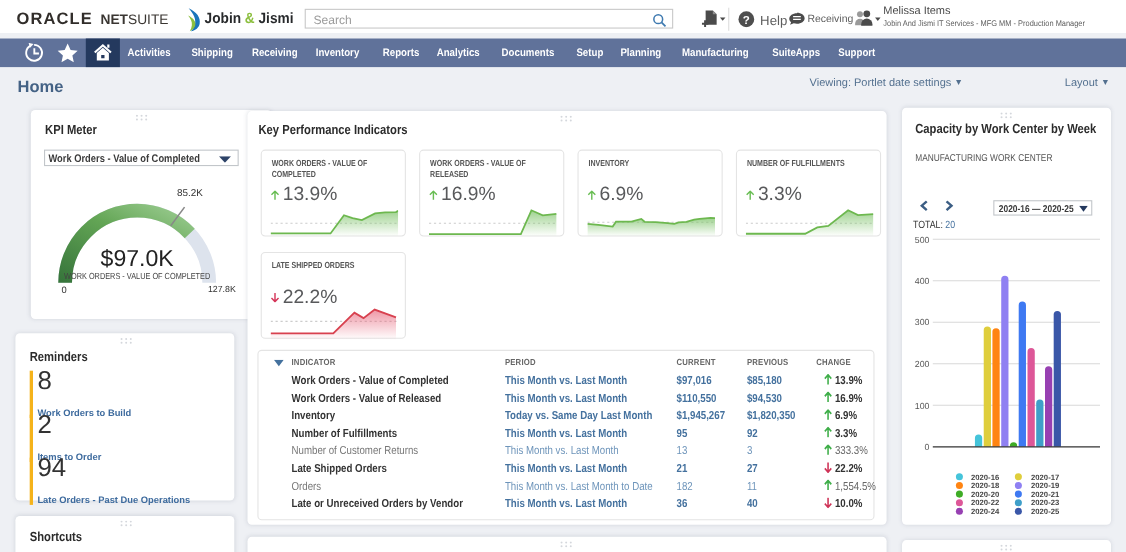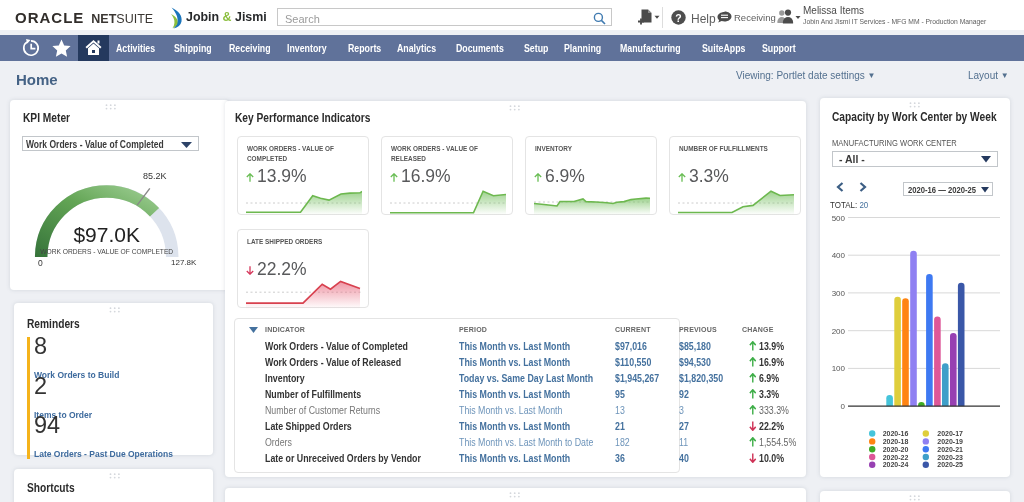--- a/index.html
+++ b/index.html
@@ -23,21 +23,21 @@
 #usrrole { position:absolute; left:803px; top:17px; font-size:7.5px; color:#5e5e5e; white-space:nowrap; transform:scaleX(.9); transform-origin:left; }
 
 #nav { position:absolute; left:0; top:35px; width:1024px; height:26px; background:#60729a; }
 #homeTile { position:absolute; left:78px; top:0; width:31px; height:26px; background:#24395e; }
 .navitem { position:absolute; top:7.5px; font-size:10px; font-weight:bold; color:#fff; white-space:nowrap; transform:scaleX(.88); transform-origin:left; }
 
 #homeTitle { position:absolute; left:16px; top:71px; font-size:15px; font-weight:bold; color:#446285; }
 .hlink { position:absolute; top:70px; font-size:10px; color:#53708f; white-space:nowrap; }
 .hlink .car { font-size:8px; position:relative; top:-1px; }
 
-#kpimeter { left:10px; top:100px; width:219px; height:190px; }
+#kpimeter { left:28px; top:100px; width:219px; height:190px; }
 #reminders { left:14px; top:303px; width:199px; height:152px; }
 #shortcuts { left:14px; top:469px; width:199px; height:60px; }
 .ctitle { position:absolute; font-size:12px; font-weight:bold; color:#2b2b2b; white-space:nowrap; transform:scaleX(.85); transform-origin:left; }
 #kpisel { position:absolute; left:12px; top:36px; width:177px; height:15px; border:1px solid #c2c6ca; font-size:10px; color:#3a3a3a; font-weight:bold; }
 .rem-item { position:absolute; left:13px; border-left:3px solid #f5b31b; padding-left:4px; }
 .rem-num { font-size:23.5px; color:#333; line-height:19px; }
 .rem-lbl { font-size:8.5px; font-weight:bold; color:#3e6b9e; margin-top:14px; white-space:nowrap; }
 
 #kpicard { left:225px; top:101px; width:581px; height:376px; }
 .tile { position:absolute; border:1px solid #e4e4e4; border-radius:4px; width:132px; height:79px; background:#fff; }
@@ -296,21 +296,21 @@
             <stop offset="0" stop-color="#e8697e" stop-opacity="0.7"></stop>
             <stop offset="1" stop-color="#e8697e" stop-opacity="0"></stop>
           </linearGradient>
         </defs>
       <line x1="0" y1="16.2" x2="116" y2="16.2" stroke="#ccc" stroke-width="1" stroke-dasharray="2 2.5"></line>
       <path d="M0,27.1 L57,27.1 L76.2,8.2 L84.5,13.2 L94.6,5.4 L114,12.5 L114,33 L0,33 Z" fill="url(#rfill)"></path>
       <path d="M0,27.1 L57,27.1 L76.2,8.2 L84.5,13.2 L94.6,5.4 L114,12.5" fill="none" stroke="#d8414f" stroke-width="1.7"></path>
     </svg>
   </div>
 
-  <div style="position:absolute;left:9px;top:217px;width:446px;height:155px;border:1px solid #e4e4e4;border-radius:4px;">
+  <div style="position:absolute;left:9px;top:217px;width:561px;height:155px;border:1px solid #e4e4e4;border-radius:4px;">
     <svg style="position:absolute;left:14px;top:8px;" width="9" height="7" viewBox="0 0 9 7">
         <path d="M0,0 h9 l-4.5,6 z" fill="#44719e"></path>
       </svg>
     <div class="th" style="left:30px;">INDICATOR</div>
     <div class="th" style="left:224px;">PERIOD</div>
     <div class="th" style="left:380px;">CURRENT</div>
     <div class="th" style="left:444px;">PREVIOUS</div>
     <div class="th" style="left:507px;">CHANGE</div>
     <div class="trow b" style="top:20.6px;">
         <span class="c1">Work Orders - Value of Completed</span>
@@ -393,26 +393,20 @@
         <circle cx="1.5" cy="1.2" r="0.9"></circle>
         <circle cx="5.7" cy="1.2" r="0.9"></circle>
         <circle cx="9.9" cy="1.2" r="0.9"></circle>
         <circle cx="1.5" cy="4.6" r="0.9"></circle>
         <circle cx="5.7" cy="4.6" r="0.9"></circle>
         <circle cx="9.9" cy="4.6" r="0.9"></circle>
       </g>
     </svg>
   <div class="ctitle" style="left:12px;top:12px;">Capacity by Work Center by Week</div>
   <div style="position:absolute;left:12px;top:40px;font-size:9px;color:#555;white-space:nowrap;transform:scaleX(.84);transform-origin:left;">MANUFACTURING WORK CENTER</div>
-  <div class="sel2" style="left:12px;top:53px;width:166px;height:16px;font-size:10.5px;">
-    <span style="position:absolute;left:6px;top:1px;">- All -</span>
-    <svg style="position:absolute;right:6px;top:4px;" width="10" height="7" viewBox="0 0 10 7">
-        <path d="M0,0 h10 l-5,6.5 z" fill="#24395e"></path>
-      </svg>
-  </div>
   <svg style="position:absolute;left:16px;top:84px;" width="8" height="10" viewBox="0 0 8 10">
       <path d="M6.5,1 L2,5 L6.5,9" fill="none" stroke="#3c5e84" stroke-width="2.2"></path>
     </svg>
   <svg style="position:absolute;left:39px;top:84px;" width="8" height="10" viewBox="0 0 8 10">
       <path d="M1.5,1 L6,5 L1.5,9" fill="none" stroke="#3c5e84" stroke-width="2.2"></path>
     </svg>
   <div class="sel2" style="left:83px;top:84px;width:90px;height:14px;font-size:9px;">
     <span style="position:absolute;left:4px;top:2px;white-space:nowrap;transform:scaleX(.85);transform-origin:left;">2020-16 — 2020-25</span>
     <svg style="position:absolute;right:3px;top:4px;" width="8" height="6" viewBox="0 0 8 6">
         <path d="M0,0 h8 l-4,5.5 z" fill="#24395e"></path>

